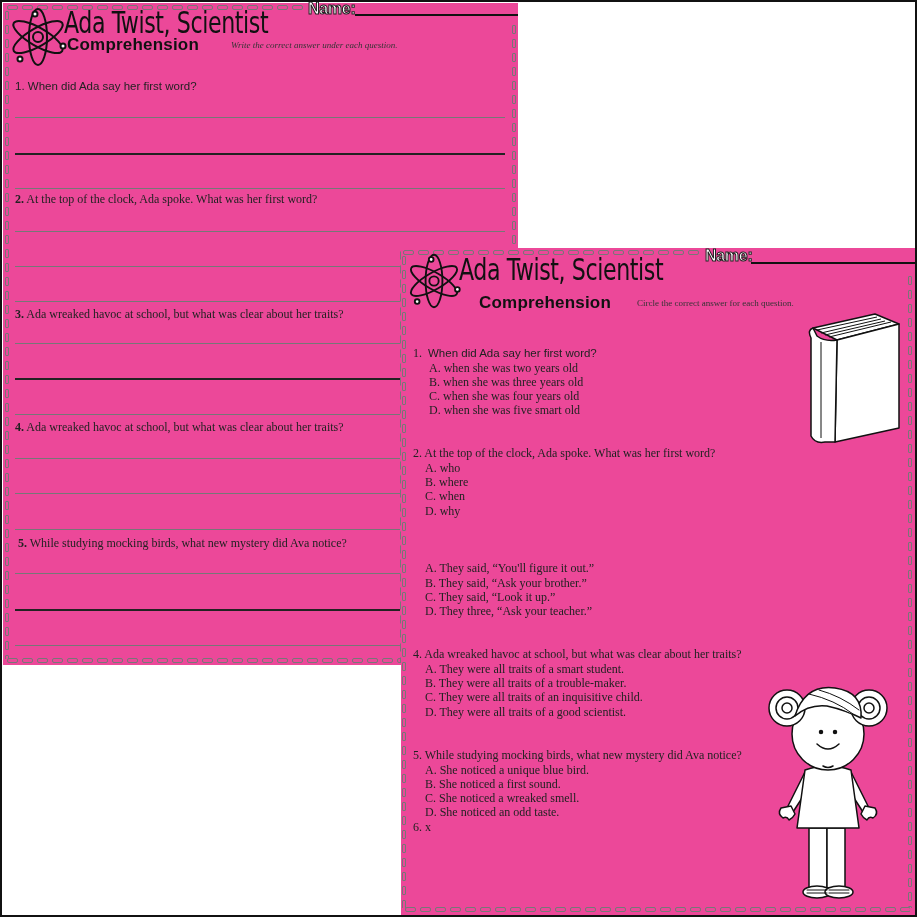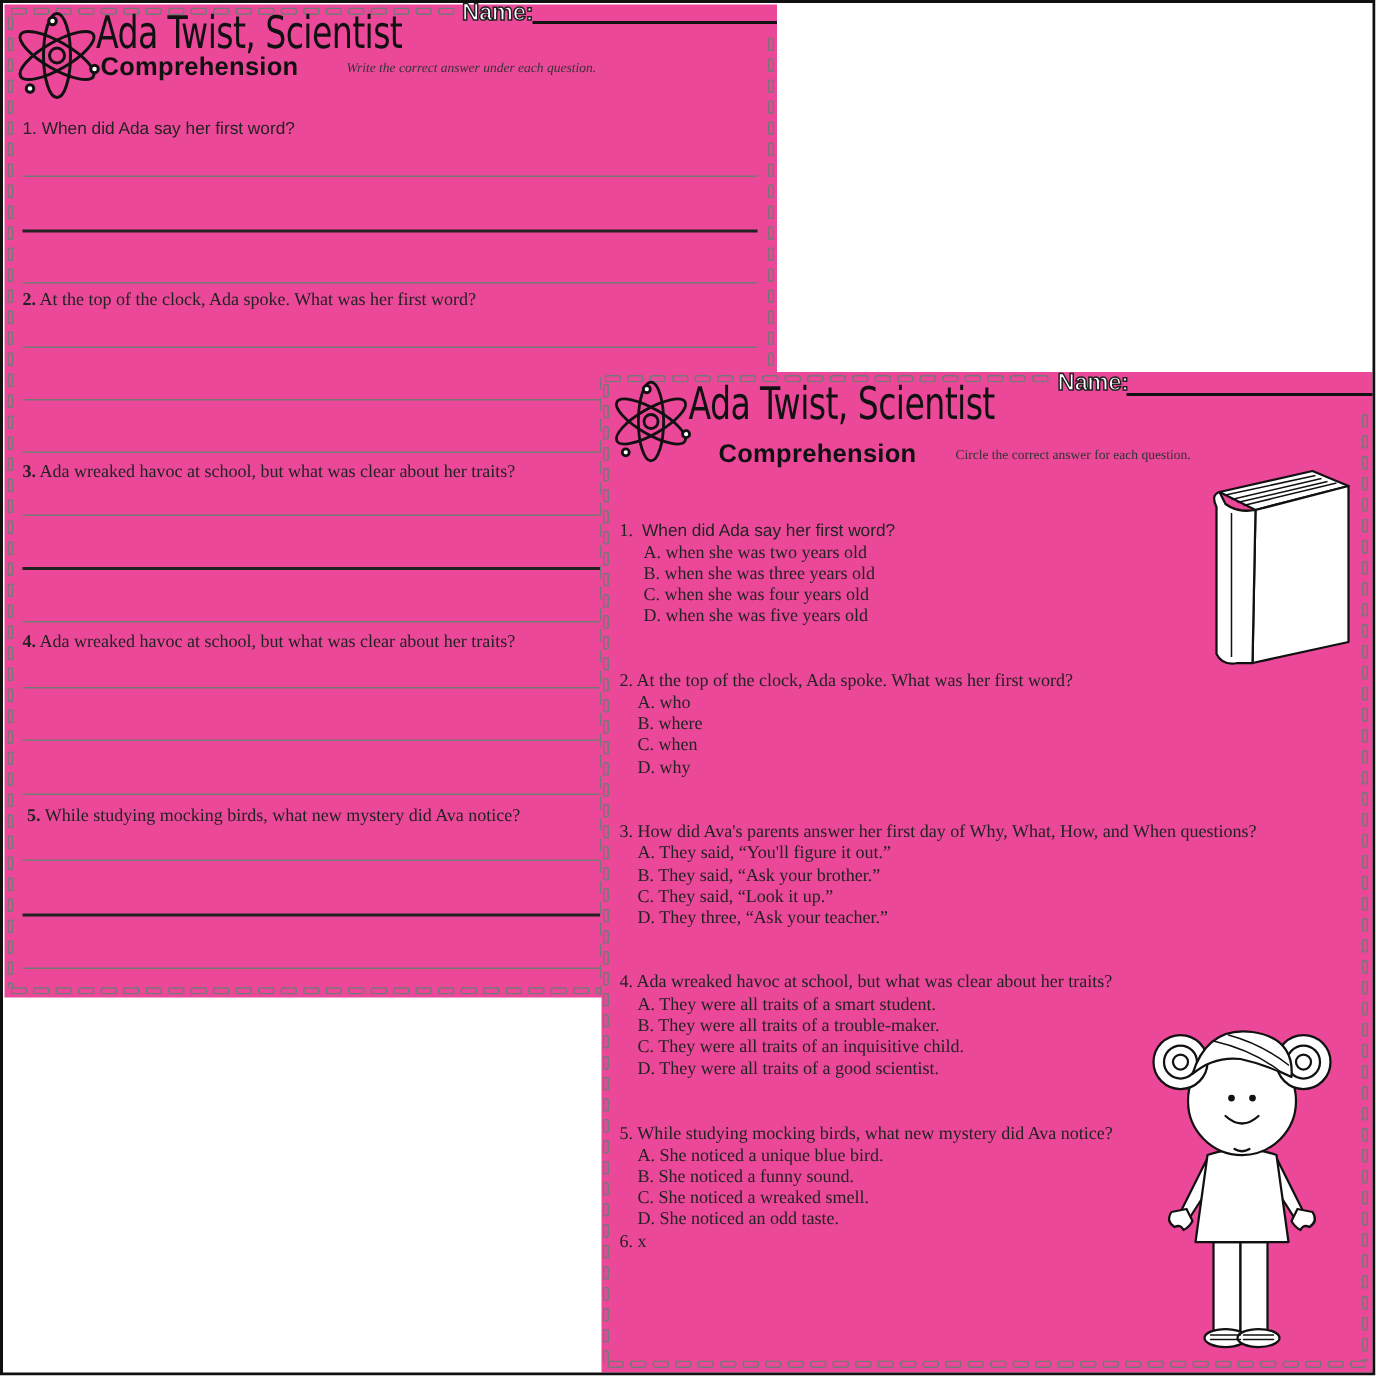--- a/index.html
+++ b/index.html
@@ -422,51 +422,48 @@
       <path d="M16 30 L16 126" stroke-width="1"></path>
     </g>
   </svg>
 
   <div class="q" style="left:12px; top:98px;">
     <span>1.</span>&nbsp; <span class="sans" style="font-family:'Liberation Sans',sans-serif; font-size:11.5px;">When did Ada say her first word?</span>
   </div>
   <div class="opt" style="left:28px; top:113px;">A. when she was two years old</div>
   <div class="opt" style="left:28px; top:127px;font-family:Liberation Serif, serif;">B. when she was three years old</div>
   <div class="opt" style="left:28px; top:141px;">C. when she was four years old</div>
-  <div class="opt" style="left:28px; top:155px;">D. when she was five years old</div>
+  <div class="opt" style="left:28px; top:155px;">D. when she was five smart old</div>
 
   <div class="q" style="left:12px; top:198px;">
     <span>2.</span> <span>At the top of  the clock, Ada spoke. What was her first word?</span>
   </div>
   <div class="opt" style="left:24px; top:213px;">A. who</div>
   <div class="opt" style="left:24px; top:227px;">B. where</div>
   <div class="opt" style="left:24px; top:241px;">C. when</div>
   <div class="opt" style="left:24px; top:256px;">D. why</div>
 
-  <div class="q" style="left:12px; top:299px;">
-    <span>3.</span> <span>How did Ava's parents answer her first day of  Why, What, How, and When questions?</span>
-  </div>
   <div class="opt" style="left:24px; top:313px;">A. They said, “You'll figure it out.”</div>
   <div class="opt" style="left:24px; top:328px;">B. They said, “Ask your brother.”</div>
   <div class="opt" style="left:24px; top:342px;">C. They said, “Look it up.”</div>
   <div class="opt" style="left:24px; top:356px;">D. They three, “Ask your teacher.”</div>
 
   <div class="q" style="left:12px; top:399px;">
     <span>4.</span> <span>Ada wreaked havoc at school, but what was clear about her traits?</span>
   </div>
   <div class="opt" style="left:24px; top:414px;">A. They were all traits of  a smart student.</div>
   <div class="opt" style="left:24px; top:428px;">B. They were all traits of  a trouble-maker.</div>
   <div class="opt" style="left:24px; top:442px;">C. They were all traits of  an inquisitive child.</div>
   <div class="opt" style="left:24px; top:457px;">D. They were all traits of  a good scientist.</div>
 
   <div class="q" style="left:12px; top:500px;">
     <span>5.</span> <span>While studying mocking birds, what new mystery did Ava notice?</span>
   </div>
   <div class="opt" style="left:24px; top:515px;">A. She noticed a unique blue bird.</div>
-  <div class="opt" style="left:24px; top:529px;">B. She noticed a funny sound.</div>
+  <div class="opt" style="left:24px; top:529px;">B. She noticed a first sound.</div>
   <div class="opt" style="left:24px; top:543px;">C. She noticed a wreaked smell.</div>
   <div class="opt" style="left:24px; top:557px;">D. She noticed an odd taste.</div>
 
   <div class="q" style="left:12px; top:572px;">
     <span>6.</span> <span>x</span>
   </div>
 
   <svg style="position:absolute; left:364px; top:432px;" width="126" height="222" viewBox="0 0 126 222">
     <g fill="#fff" stroke="#111" stroke-width="1.5" stroke-linejoin="round" stroke-linecap="round">
 

